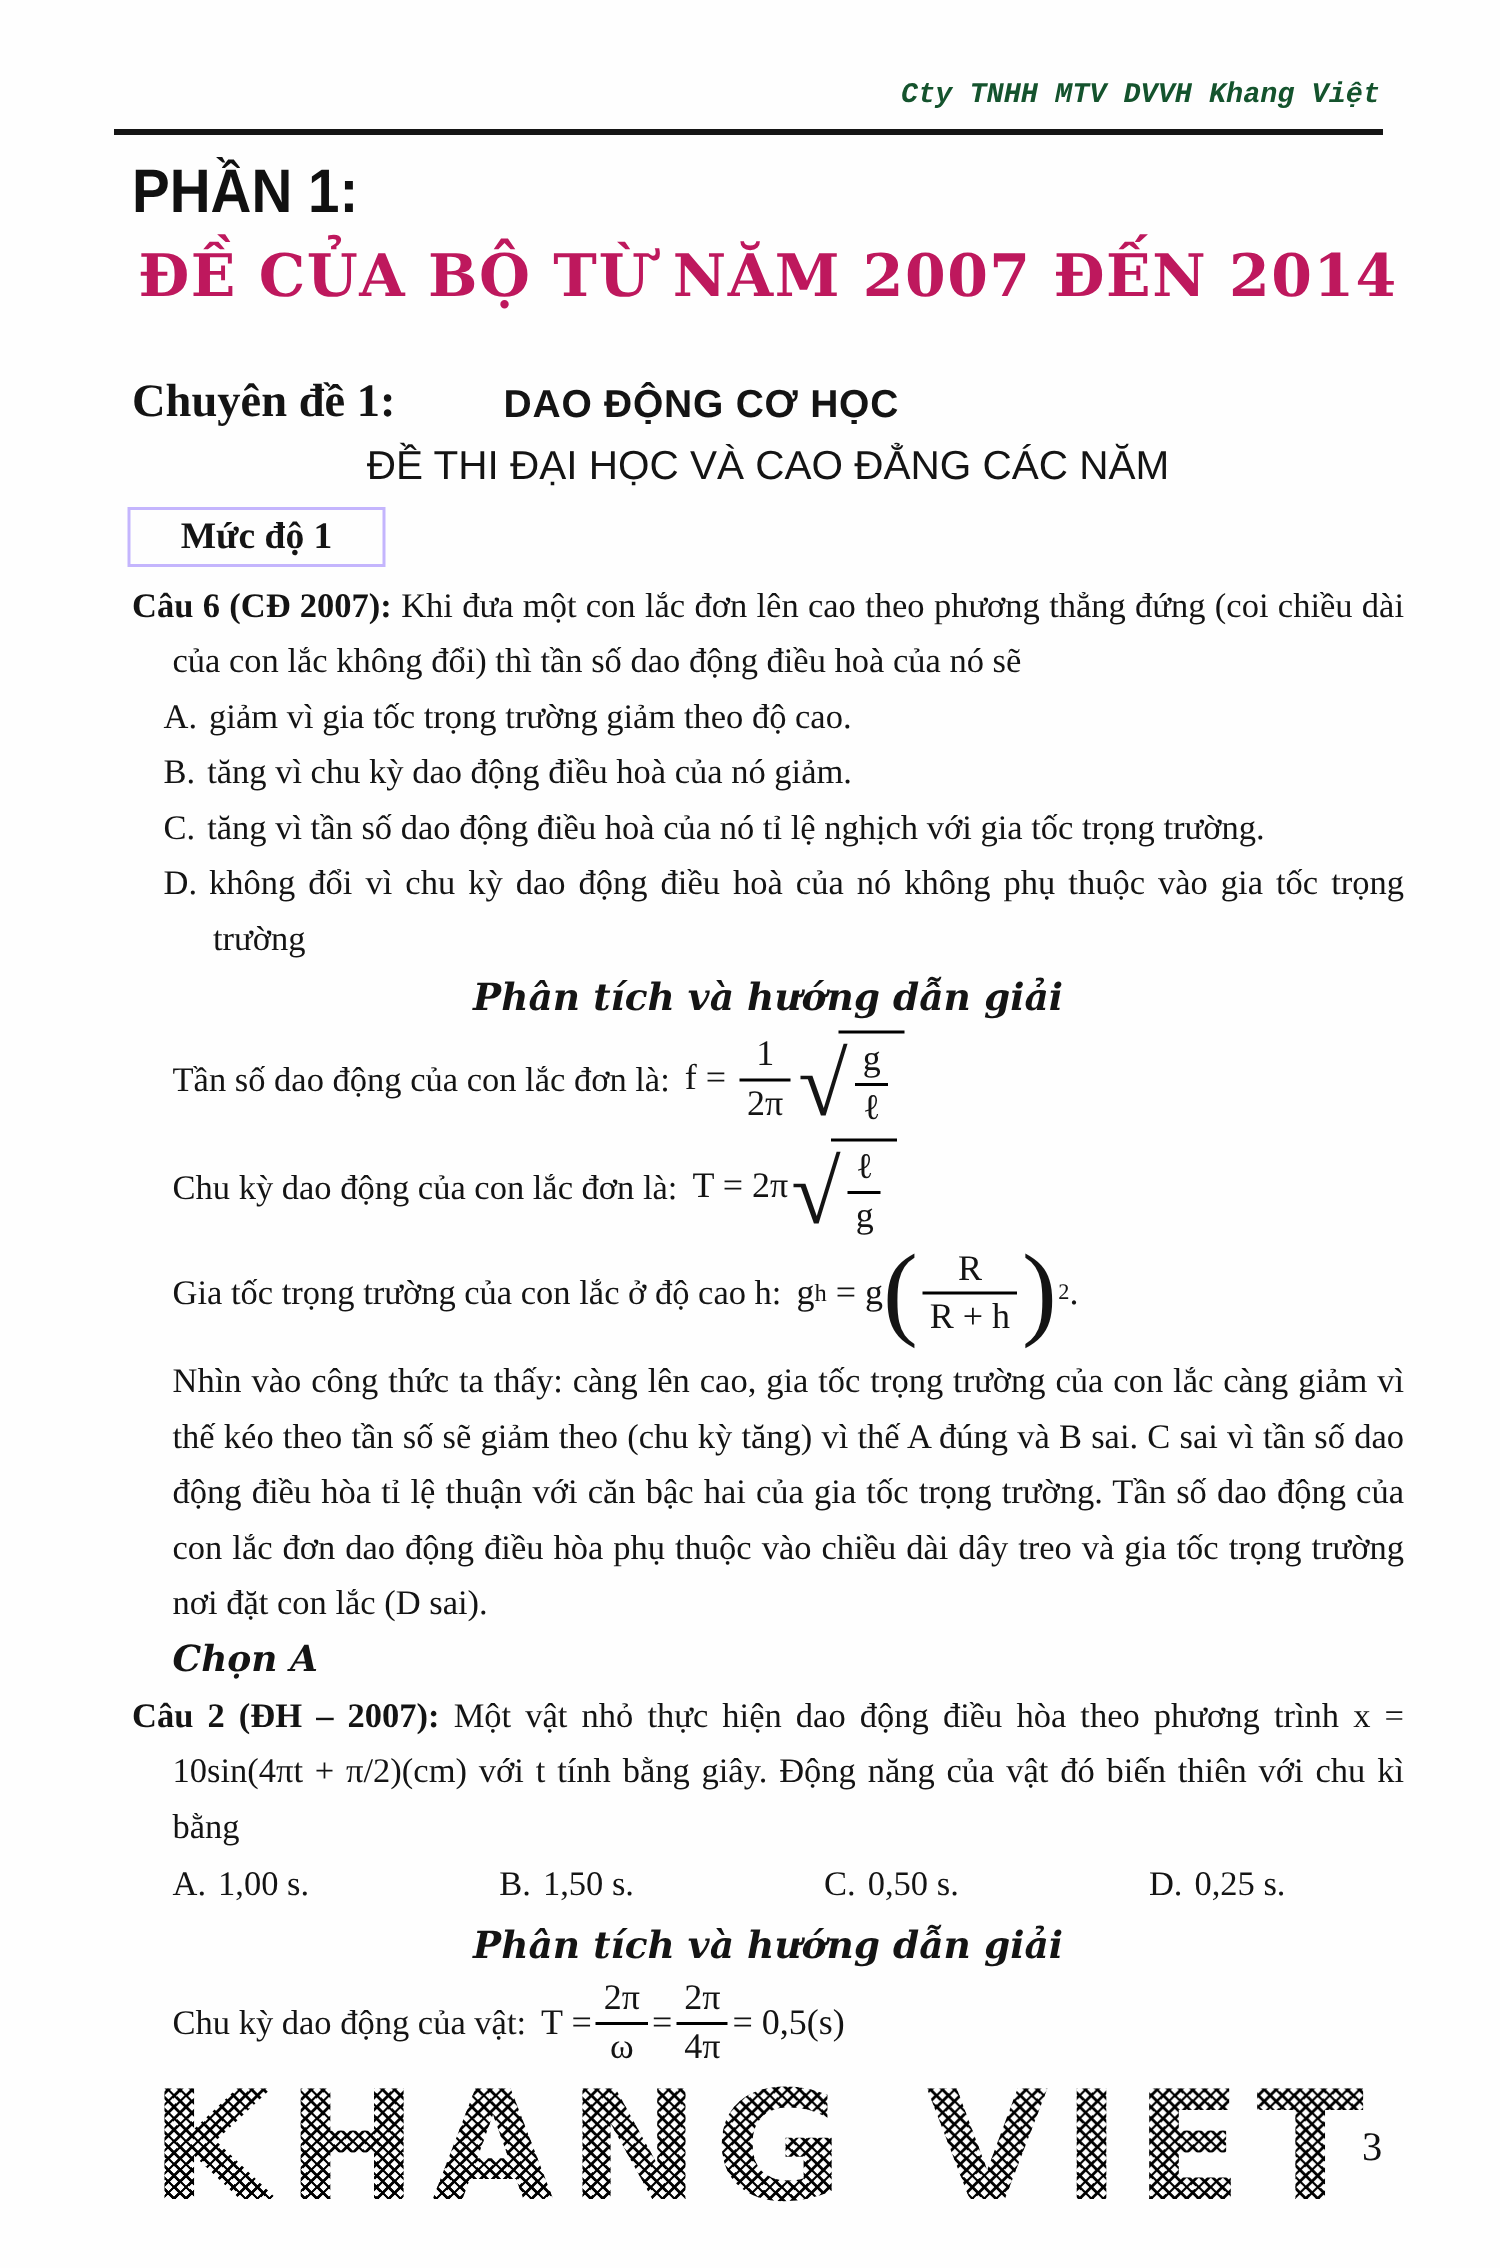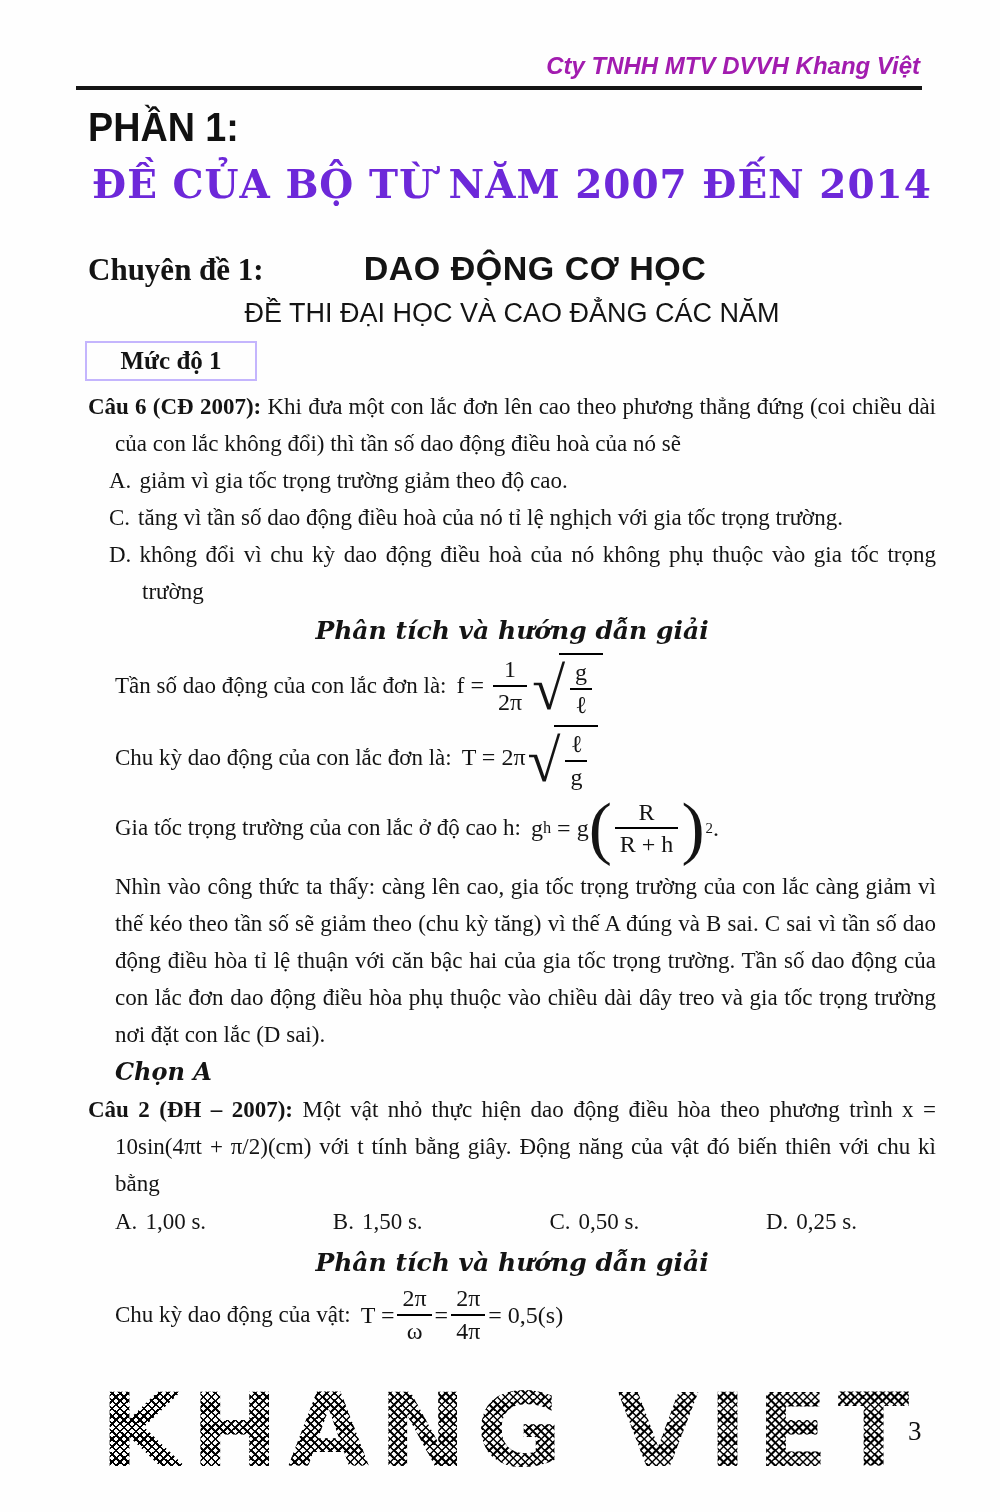--- a/index.html
+++ b/index.html
@@ -6,46 +6,46 @@
   html,body { background:#9a9a9a; }
   .page {
     position:relative; width:1000px; height:1512px;
     background:#fefefe; color:#141414; overflow:hidden;
     font-family:"Liberation Serif", serif;
     margin:0 auto;
   }
   
   .running-head {
     position:absolute; top:52px; right:80px;
-    font-family:Liberation Sans, sans-serif;
-    font-weight:bold; font-style:italic; font-size:24px; color:#a21caf;
+    font-family:Liberation Mono, monospace;
+    font-weight:bold; font-style:italic; font-size:19px; color:#14532d;
   }
   .head-rule {
     position:absolute; top:86px; left:76px; width:846px; height:4px;
     background:#151515;
   }
   
   .content { position:absolute; left:88px; top:104px; width:848px; }
 
   .part-label {
     font-family:"Liberation Sans", sans-serif; font-weight:bold;
     font-size:41px; letter-spacing:0px; color:#111;
     transform:scaleX(0.92); transform-origin:left;
     margin-bottom:10px;
   }
   .part-title {
     font-family:"DejaVu Serif", serif; font-weight:bold;
-    font-size:39px; text-align:center; letter-spacing:1px; color:#6d28d9;
+    font-size:39px; text-align:center; letter-spacing:1px; color:#be185d;
     margin-bottom:42px; white-space:nowrap;
   }
   .topic-row { display:flex; align-items:flex-end; margin-bottom:10px; }
   .topic-label { font-family:"Liberation Serif", serif; font-weight:bold; font-size:31px; }
   .topic-title {
     font-family:"Liberation Sans", sans-serif; font-weight:bold;
-    font-size:34px; margin-left:100px; letter-spacing:0.5px;
+    font-size:26px; margin-left:72px; letter-spacing:0.5px;
   }
   .subtitle {
     font-family:"Liberation Sans", sans-serif; font-size:27px;
     text-align:center; margin-bottom:12px; letter-spacing:0px; white-space:nowrap;
   }
   .level-box {
     width:172px; height:40px; border:2px solid #c4b5fd;
     display:flex; align-items:center; justify-content:center;
     font-weight:bold; font-size:25px; margin-bottom:7px; margin-left:-3px;
   }
@@ -124,20 +124,23 @@
     <p class="para hang">
       <b class="q-label">Câu 6 (CĐ 2007):</b>
       <span>Khi đưa một con lắc đơn lên cao theo phương thẳng đứng (coi chiều dài của con lắc không đổi) thì tần số dao động điều hoà của nó sẽ</span>
     </p>
 
     <div class="options">
       <div class="option">
         <span class="okey">A.</span><span>giảm vì gia tốc trọng trường giảm theo độ cao.</span>
       </div>
       <div class="option">
+        <span class="okey">B.</span><span>tăng vì chu kỳ dao động điều hoà của nó giảm.</span>
+      </div>
+      <div class="option">
         <span class="okey">C.</span><span>tăng vì tần số dao động điều hoà của nó tỉ lệ nghịch với gia tốc trọng trường.</span>
       </div>
       <div class="option">
         <span class="okey">D.</span><span>không đổi vì chu kỳ dao động điều hoà của nó không phụ thuộc vào gia tốc trọng trường</span>
       </div>
     </div>
 
     <div class="analysis-heading">Phân tích và hướng dẫn giải</div>
 
     <div class="math-row row1">

